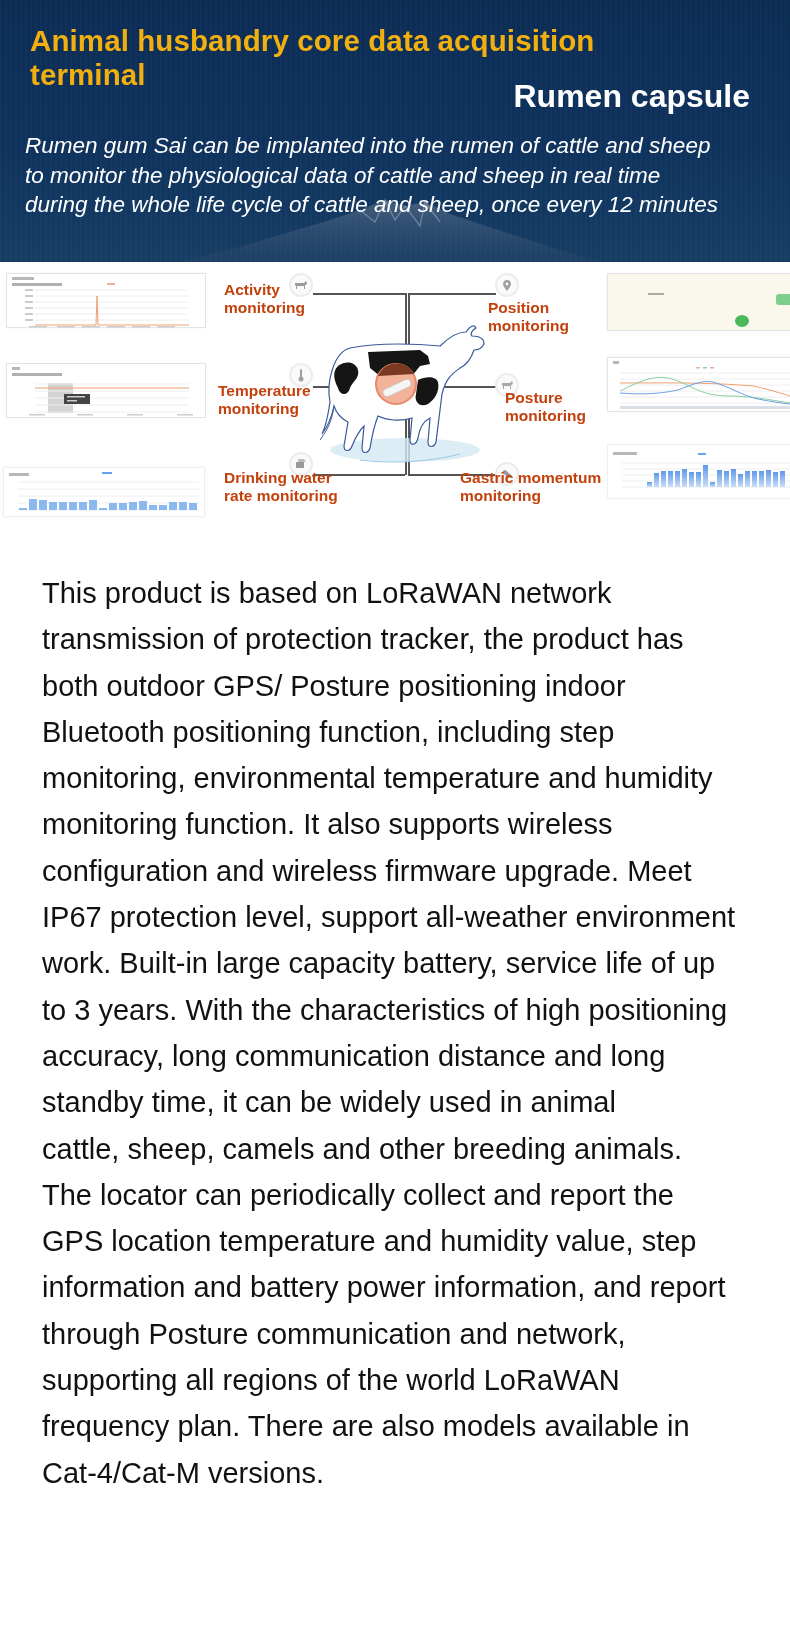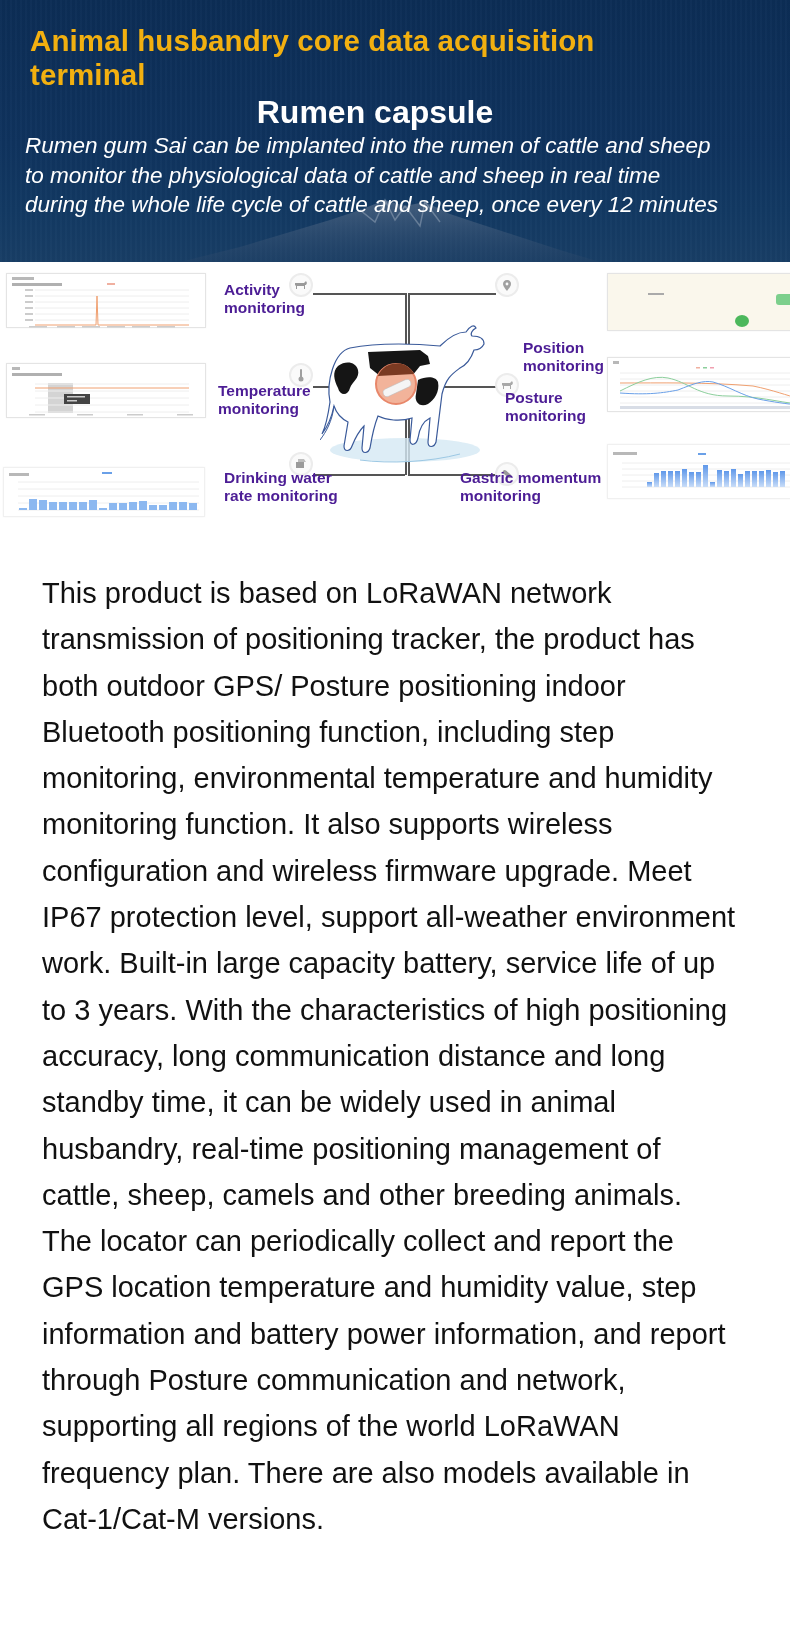--- a/index.html
+++ b/index.html
@@ -17,41 +17,41 @@
       background: repeating-linear-gradient(90deg, rgba(255,255,255,0.015) 0 2px, rgba(0,0,0,0.02) 2px 5px);
     }
     .hero .mountain {
       position: absolute; left: 180px; bottom: 0; width: 420px; height: 70px;
     }
     .hero-title {
       position: absolute; left: 0; top: 24px; width: 678px; text-align: left;
       color: #f2b010; font-weight: bold; font-size: 29.5px; letter-spacing: 0.1px; margin-left: 30px;
     }
     .hero-subtitle {
-      position: absolute; left: 0; top: 94px; width: 750px; text-align: center;
+      position: absolute; left: 0; top: 78px; width: 750px; text-align: right;
       color: #ffffff; font-weight: bold; font-size: 32px;
     }
     .hero-desc {
       position: absolute; left: 25px; top: 131px; width: 760px;
       color: #ffffff; font-size: 22.5px; line-height: 29.5px; font-style: italic;
     }
     .hero-desc span { display: block; white-space: nowrap; }
 
     
     .diagram { position: absolute; left: 0; top: 262px; width: 790px; height: 285px; background: #fff; }
 
     .panel {
       position: absolute; background: #fff; border: 1px solid #e4e4e4;
       box-shadow: 0 0 2px rgba(0,0,0,0.05);
     }
     .panel .ptitle { position: absolute; left: 5px; top: 3px; height: 3px; width: 22px; background: #b8b8b8; }
     .panel .ptitle2 { position: absolute; left: 5px; top: 9px; height: 3px; width: 50px; background: #b0b0b0; }
 
     .feature-label {
-      position: absolute; font-weight: bold; font-size: 15.5px; line-height: 18px; color: #4c1d95;
+      position: absolute; font-weight: bold; font-size: 15.5px; line-height: 18px; color: #c2410c;
     }
     .feature-label span { display: block; white-space: nowrap; }
 
     .icon-circle {
       position: absolute; width: 24px; height: 24px; border-radius: 50%;
       border: 2px solid #ececec; background: #fafafa;
       display: flex; align-items: center; justify-content: center;
     }
     .hline { position: absolute; height: 1.5px; background: #555; }
     .vline { position: absolute; width: 1.5px; background: #555; }
@@ -305,21 +305,21 @@
     <span>Drinking water</span>
     <span>rate monitoring</span>
   </div>
 
   <div class="icon-circle" style="left:495px; top:11px;">
     <svg width="8" height="11" viewBox="0 0 8 11">
         <path d="M4,0 C6.5,0 8,1.8 8,4 C8,6.5 4,11 4,11 C4,11 0,6.5 0,4 C0,1.8 1.5,0 4,0 Z" fill="#a0a0a0"></path>
         <circle cx="4" cy="4" r="1.4" fill="#fafafa"></circle>
       </svg>
   </div>
-  <div class="feature-label" style="left:523px; top:37px;margin-top:40px;">
+  <div class="feature-label" style="left:488px; top:37px;">
     <span>Position</span>
     <span>monitoring</span>
   </div>
 
   <div class="icon-circle" style="left:495px; top:111px;">
     <svg width="12" height="9" viewBox="0 0 12 9">
         <path d="M1,2 L9,2 L11,0 L12,2 L11,4 L10,4 L10,8 L9,8 L9,5 L3,5 L3,8 L2,8 L2,5 L1,4 Z" fill="#a8a8a8"></path>
       </svg>
   </div>
   <div class="feature-label" style="left:505px; top:127px;">
@@ -333,33 +333,32 @@
       </svg>
   </div>
   <div class="feature-label" style="left:460px; top:207px;">
     <span>Gastric momentum</span>
     <span>monitoring</span>
   </div>
 </section>
 
 <article class="body-text">
   <span>This product is based on LoRaWAN network</span>
-  <span>transmission of positioning tracker, the product has</span>
+  <span>transmission of protection tracker, the product has</span>
   <span>both outdoor GPS/ Posture positioning indoor</span>
   <span>Bluetooth positioning function, including step</span>
   <span>monitoring, environmental temperature and humidity</span>
   <span>monitoring function. It also supports wireless</span>
   <span>configuration and wireless firmware upgrade. Meet</span>
   <span>IP67 protection level, support all-weather environment</span>
   <span>work. Built-in large capacity battery, service life of up</span>
   <span>to 3 years. With the characteristics of high positioning</span>
   <span>accuracy, long communication distance and long</span>
   <span>standby time, it can be widely used in animal</span>
-  <span>husbandry, real-time positioning management of</span>
   <span>cattle, sheep, camels and other breeding animals.</span>
   <span>The locator can periodically collect and report the</span>
   <span>GPS location temperature and humidity value, step</span>
   <span>information and battery power information, and report</span>
   <span>through Posture communication and network,</span>
   <span>supporting all regions of the world LoRaWAN</span>
   <span>frequency plan. There are also models available in</span>
-  <span>Cat-1/Cat-M versions.</span>
+  <span>Cat-4/Cat-M versions.</span>
 </article>
 
 </body></html>

